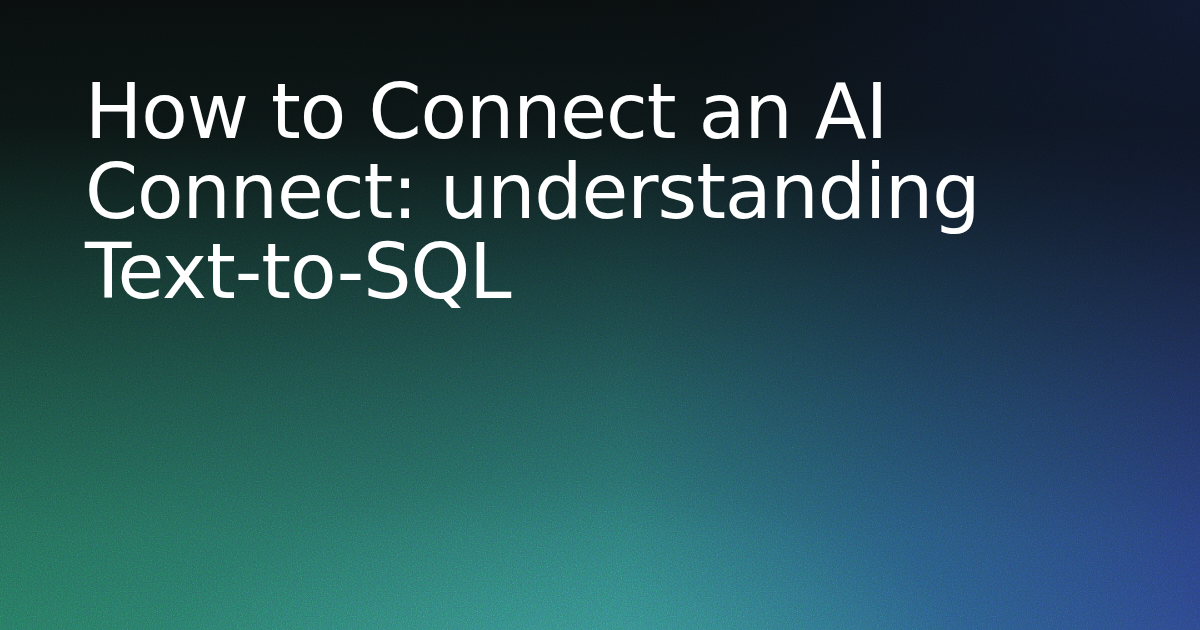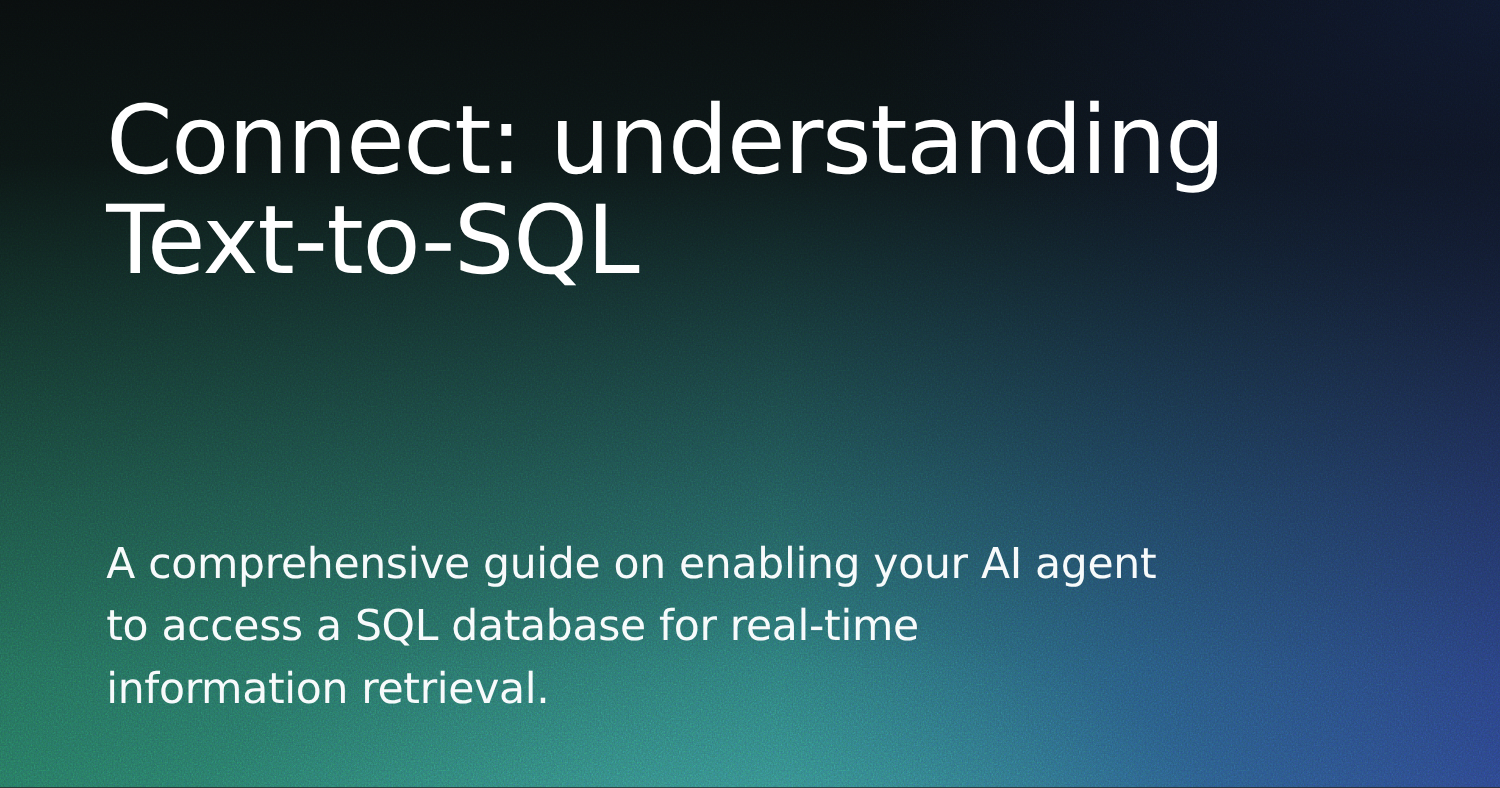--- a/index.html
+++ b/index.html
@@ -93,24 +93,20 @@
       <filter id="grain" x="0" y="0" width="100%" height="100%">
         <feTurbulence type="fractalNoise" baseFrequency="0.8" numOctaves="2" seed="7" stitchTiles="stitch"></feTurbulence>
       </filter>
     </defs>
     <rect width="1200" height="630" filter="url(#grain)"></rect>
   </svg>
 
   <div class="content">
 
     <h1 class="title">
+      <span class="line">How to Connect an AI</span>
       <span class="line">Connect: understanding</span>
       <span class="line">Text-to-SQL</span>
     </h1>
 
-    <p class="subtitle">
-      <span class="line">A comprehensive guide on enabling your AI agent</span>
-      <span class="line">to access a SQL database for real-time</span>
-      <span class="line">information retrieval.</span>
-    </p>
 
   </div>
 </div>
 
 </body></html>

